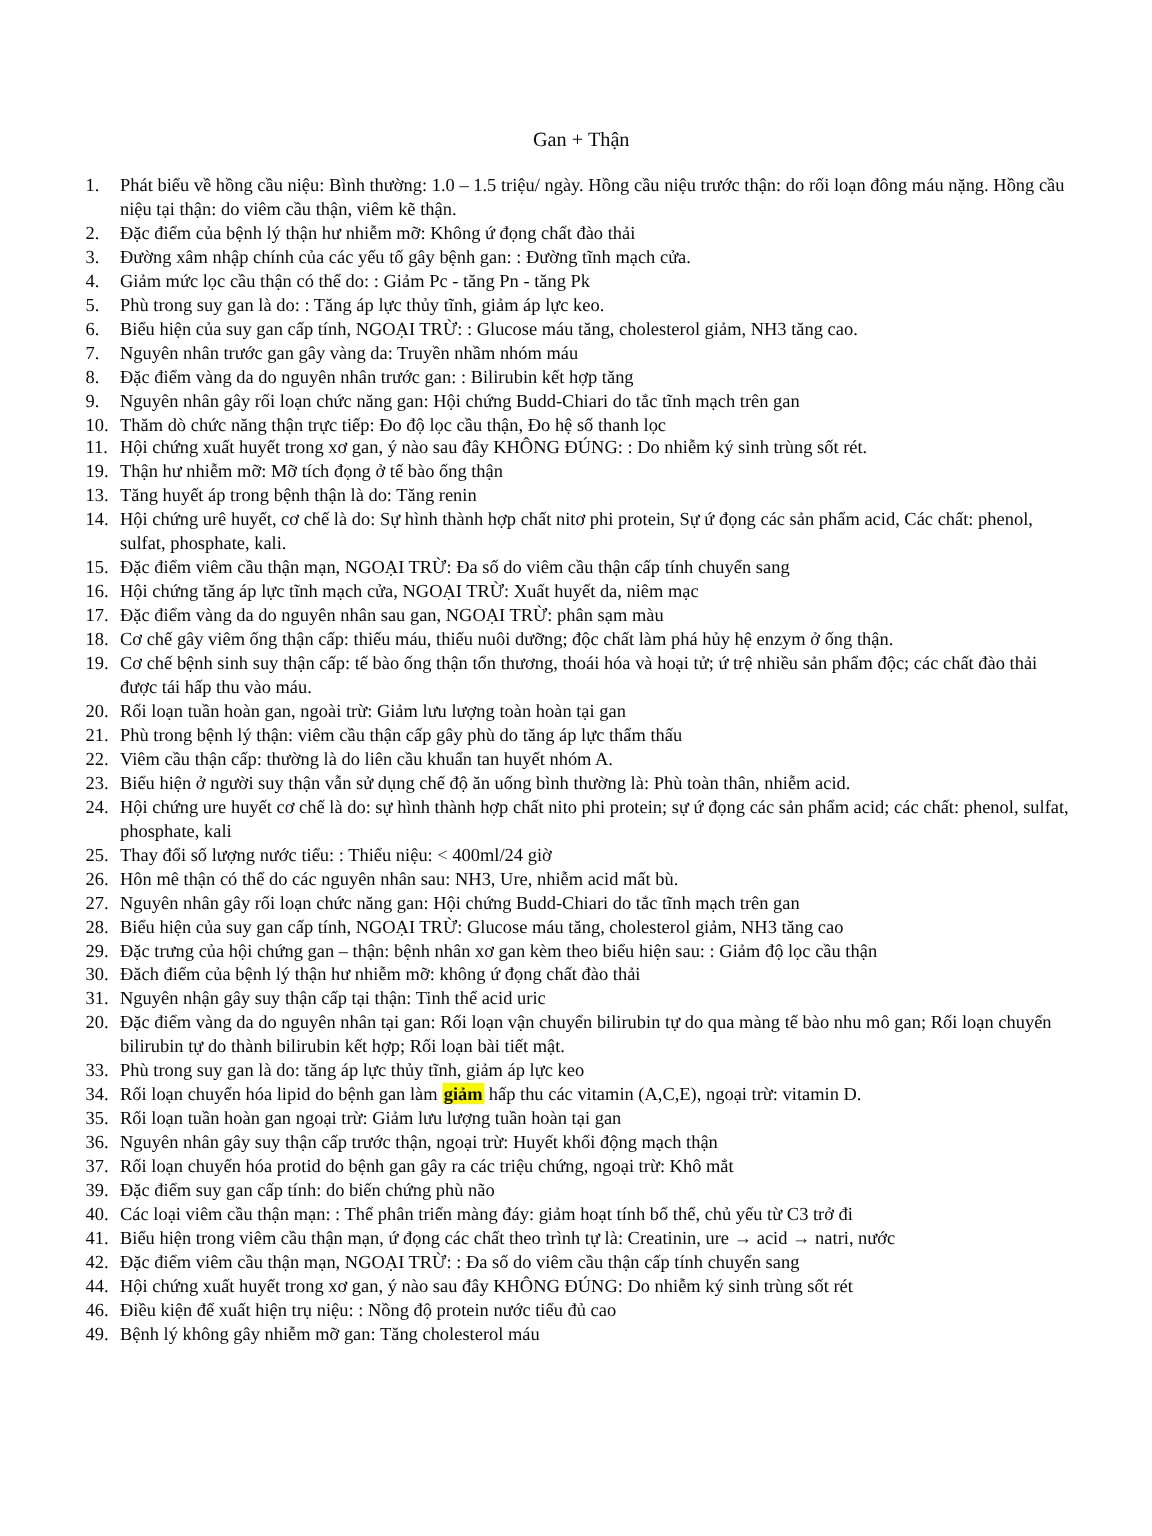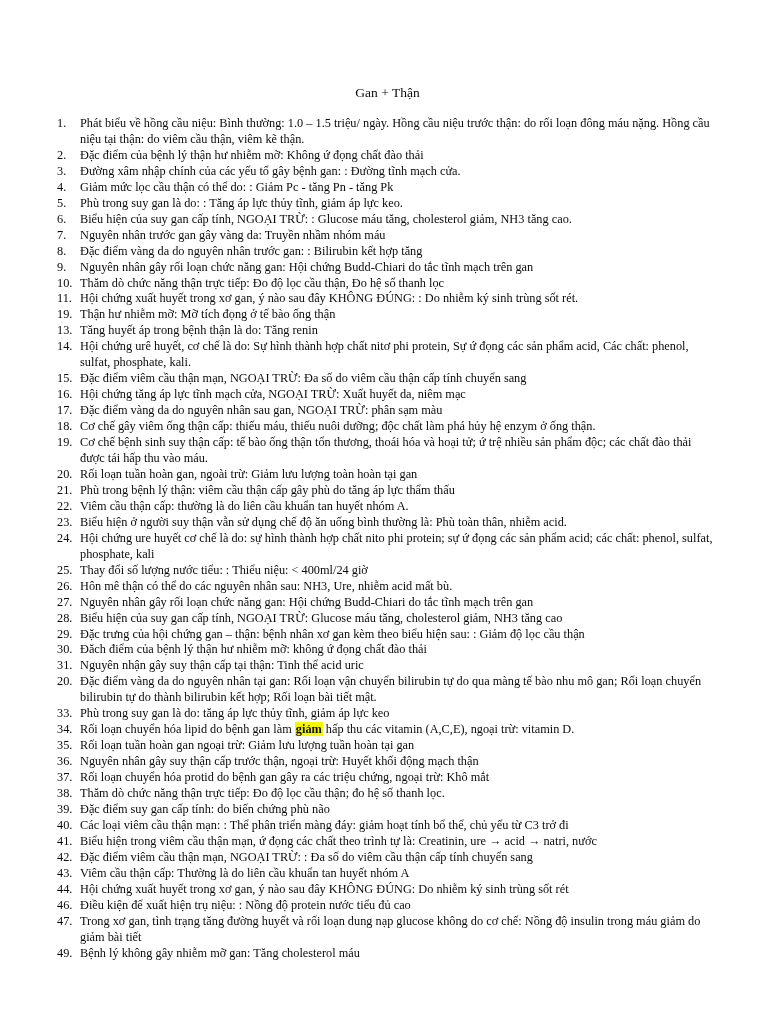--- a/index.html
+++ b/index.html
@@ -199,53 +199,41 @@
       </div>
       <div class="q">
         <span class="qn">36.</span>
         <span class="qt"><span>Nguyên nhân gây suy thận cấp trước thận, ngoại trừ: Huyết khối động mạch thận</span></span>
       </div>
       <div class="q">
         <span class="qn">37.</span>
         <span class="qt"><span>Rối loạn chuyển hóa protid do bệnh gan gây ra các triệu chứng, ngoại trừ: Khô mắt</span></span>
       </div>
       <div class="q">
-        <span class="qn">38.</span>
-        <span class="qt"><span>Thăm dò chức năng thận trực tiếp: Đo độ lọc cầu thận; đo hệ số thanh lọc.</span></span>
-      </div>
-      <div class="q">
         <span class="qn">39.</span>
         <span class="qt"><span>Đặc điểm suy  gan cấp tính: do biến chứng phù não</span></span>
       </div>
       <div class="q">
         <span class="qn">40.</span>
         <span class="qt"><span>Các loại viêm cầu thận mạn: : Thể phân triển màng đáy: giảm hoạt tính bổ thể, chủ yếu từ C3 trở đi</span></span>
       </div>
       <div class="q">
         <span class="qn">41.</span>
         <span class="qt"><span>Biểu hiện trong viêm cầu thận mạn, ứ đọng các chất theo trình tự là: Creatinin, ure → acid → natri, nước</span></span>
       </div>
       <div class="q">
         <span class="qn">42.</span>
         <span class="qt"><span>Đặc điểm viêm cầu thận mạn, NGOẠI TRỪ: : Đa số do viêm cầu thận cấp tính chuyển sang</span></span>
       </div>
       <div class="q">
-        <span class="qn">43.</span>
-        <span class="qt"><span>Viêm cầu thận cấp: Thường là do liên cầu khuẩn tan huyết nhóm A</span></span>
-      </div>
-      <div class="q">
         <span class="qn">44.</span>
         <span class="qt"><span>Hội chứng xuất huyết trong xơ gan, ý nào sau đây KHÔNG ĐÚNG: Do nhiễm ký sinh trùng sốt rét</span></span>
       </div>
       <div class="q">
         <span class="qn">46.</span>
         <span class="qt"><span>Điều kiện để xuất hiện trụ niệu: : Nồng độ protein nước tiểu đủ cao</span></span>
-      </div>
-      <div class="q">
-        <span class="qn">47.</span>
-        <span class="qt"><span>Trong xơ gan, tình trạng tăng đường huyết và rối loạn dung nạp glucose không do cơ chế: Nồng độ insulin trong máu giảm do giảm bài tiết</span></span>
       </div>
       <div class="q">
         <span class="qn">49.</span>
         <span class="qt"><span>Bệnh lý không gây nhiễm mỡ gan: Tăng cholesterol máu</span></span>
       </div>
     </div>
 </div>
 
 </body></html>

